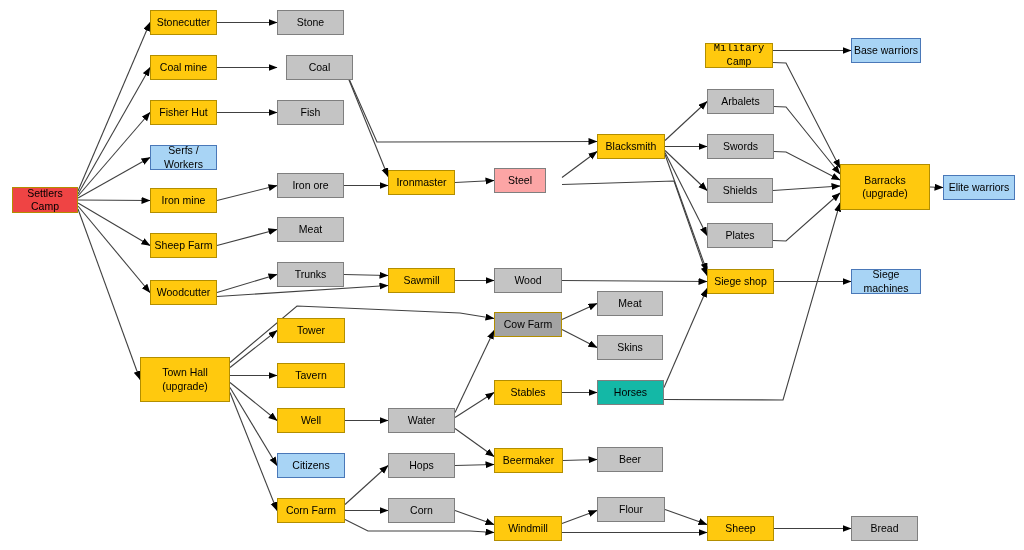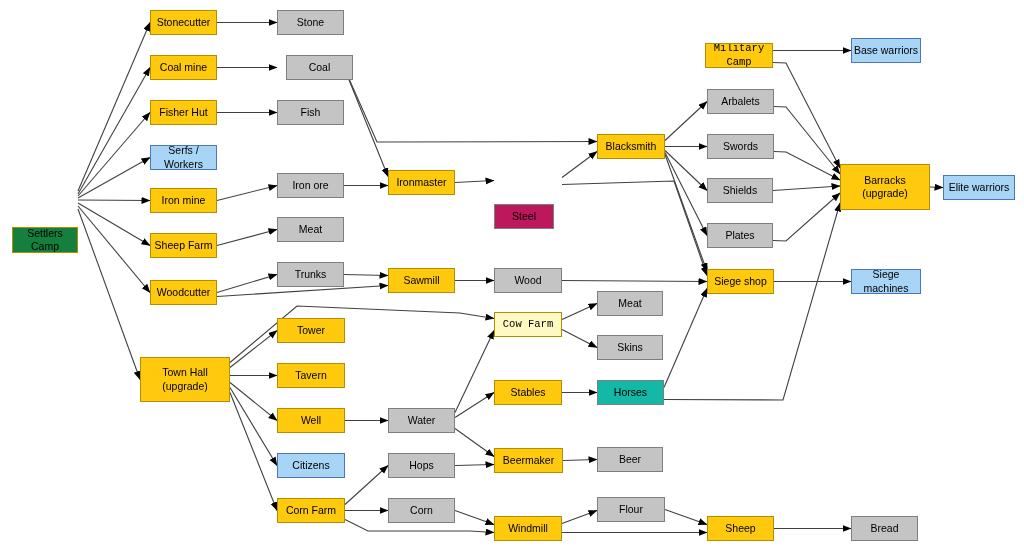--- a/index.html
+++ b/index.html
@@ -86,21 +86,21 @@
         <polyline points="345,510.5 388,510.5" fill="none" stroke="#404040" stroke-width="1.1" marker-end="url(#arrow)"></polyline>
         <polyline points="345,519.5 368,531 470,531 494,532.5" fill="none" stroke="#404040" stroke-width="1.1" marker-end="url(#arrow)"></polyline>
         <polyline points="455,510.5 494,524.5" fill="none" stroke="#404040" stroke-width="1.1" marker-end="url(#arrow)"></polyline>
         <polyline points="562,523.5 597,510.5" fill="none" stroke="#404040" stroke-width="1.1" marker-end="url(#arrow)"></polyline>
         <polyline points="562,532.5 707,532.5" fill="none" stroke="#404040" stroke-width="1.1" marker-end="url(#arrow)"></polyline>
         <polyline points="665,509.5 707,524.5" fill="none" stroke="#404040" stroke-width="1.1" marker-end="url(#arrow)"></polyline>
         <polyline points="774,528.5 851,528.5" fill="none" stroke="#404040" stroke-width="1.1" marker-end="url(#arrow)"></polyline>
       </g>
   </svg>
   <div id="node-layer">
-      <div class="node" style="left: 12px; top: 187px; width: 66px; height: 26px; background: #15803d; border-color: rgb(178, 142, 0); margin-top: 40px;">Settlers Camp</div>
+      <div class="node" style="left: 12px; top: 187px; width: 66px; height: 26px; background: #ef4444; border-color: rgb(178, 142, 0);">Settlers Camp</div>
       <div class="node" style="left: 150px; top: 10px; width: 67px; height: 25px; background: rgb(255, 201, 14); border-color: rgb(178, 142, 0);">Stonecutter</div>
       <div class="node" style="left: 150px; top: 55px; width: 67px; height: 25px; background: rgb(255, 201, 14); border-color: rgb(178, 142, 0);">Coal mine</div>
       <div class="node" style="left: 150px; top: 100px; width: 67px; height: 25px; background: rgb(255, 201, 14); border-color: rgb(178, 142, 0);">Fisher Hut</div>
       <div class="node" style="left: 150px; top: 145px; width: 67px; height: 25px; background: rgb(168, 212, 245); border-color: rgb(74, 120, 184);">Serfs / Workers</div>
       <div class="node" style="left: 150px; top: 188px; width: 67px; height: 25px; background: rgb(255, 201, 14); border-color: rgb(178, 142, 0);">Iron mine</div>
       <div class="node" style="left: 150px; top: 233px; width: 67px; height: 25px; background: rgb(255, 201, 14); border-color: rgb(178, 142, 0);">Sheep Farm</div>
       <div class="node" style="left: 150px; top: 280px; width: 67px; height: 25px; background: rgb(255, 201, 14); border-color: rgb(178, 142, 0);">Woodcutter</div>
       <div class="node" style="left: 140px; top: 357px; width: 90px; height: 45px; background: rgb(255, 201, 14); border-color: rgb(178, 142, 0);">Town Hall
 (upgrade)</div>
       <div class="node" style="left: 277px; top: 10px; width: 67px; height: 25px; background: rgb(196, 196, 196); border-color: rgb(127, 127, 127);">Stone</div>
@@ -112,23 +112,23 @@
       <div class="node" style="left: 277px; top: 318px; width: 68px; height: 25px; background: rgb(255, 201, 14); border-color: rgb(178, 142, 0);">Tower</div>
       <div class="node" style="left: 277px; top: 363px; width: 68px; height: 25px; background: rgb(255, 201, 14); border-color: rgb(178, 142, 0);">Tavern</div>
       <div class="node" style="left: 277px; top: 408px; width: 68px; height: 25px; background: rgb(255, 201, 14); border-color: rgb(178, 142, 0);">Well</div>
       <div class="node" style="left: 277px; top: 453px; width: 68px; height: 25px; background: rgb(168, 212, 245); border-color: rgb(74, 120, 184);">Citizens</div>
       <div class="node" style="left: 277px; top: 498px; width: 68px; height: 25px; background: rgb(255, 201, 14); border-color: rgb(178, 142, 0);">Corn Farm</div>
       <div class="node" style="left: 388px; top: 170px; width: 67px; height: 25px; background: rgb(255, 201, 14); border-color: rgb(178, 142, 0);">Ironmaster</div>
       <div class="node" style="left: 388px; top: 268px; width: 67px; height: 25px; background: rgb(255, 201, 14); border-color: rgb(178, 142, 0);">Sawmill</div>
       <div class="node" style="left: 388px; top: 408px; width: 67px; height: 25px; background: rgb(196, 196, 196); border-color: rgb(127, 127, 127);">Water</div>
       <div class="node" style="left: 388px; top: 453px; width: 67px; height: 25px; background: rgb(196, 196, 196); border-color: rgb(127, 127, 127);">Hops</div>
       <div class="node" style="left: 388px; top: 498px; width: 67px; height: 25px; background: rgb(196, 196, 196); border-color: rgb(127, 127, 127);">Corn</div>
-      <div class="node" style="left: 494px; top: 168px; width: 60px; height: 25px; background: #be185d; border-color: rgb(127, 127, 127); margin-top: 36px;">Steel</div>
+      <div class="node" style="left: 494px; top: 168px; width: 52px; height: 25px; background: #fca5a5; border-color: rgb(127, 127, 127);">Steel</div>
       <div class="node" style="left: 494px; top: 268px; width: 68px; height: 25px; background: rgb(196, 196, 196); border-color: rgb(127, 127, 127);">Wood</div>
-      <div class="node" style="left: 494px; top: 312px; width: 68px; height: 25px; background: #fef9c3; border-color: rgb(178, 142, 0); font-family: Liberation Mono, monospace;">Cow Farm</div>
+      <div class="node" style="left: 494px; top: 312px; width: 68px; height: 25px; background: #a3a3a3; border-color: rgb(178, 142, 0);">Cow Farm</div>
       <div class="node" style="left: 494px; top: 380px; width: 68px; height: 25px; background: rgb(255, 201, 14); border-color: rgb(178, 142, 0);">Stables</div>
       <div class="node" style="left: 494px; top: 448px; width: 69px; height: 25px; background: rgb(255, 201, 14); border-color: rgb(178, 142, 0);">Beermaker</div>
       <div class="node" style="left: 494px; top: 516px; width: 68px; height: 25px; background: rgb(255, 201, 14); border-color: rgb(178, 142, 0);">Windmill</div>
       <div class="node" style="left: 597px; top: 134px; width: 68px; height: 25px; background: rgb(255, 201, 14); border-color: rgb(178, 142, 0);">Blacksmith</div>
       <div class="node" style="left: 597px; top: 291px; width: 66px; height: 25px; background: rgb(196, 196, 196); border-color: rgb(127, 127, 127);">Meat</div>
       <div class="node" style="left: 597px; top: 335px; width: 66px; height: 25px; background: rgb(196, 196, 196); border-color: rgb(127, 127, 127);">Skins</div>
       <div class="node" style="left: 597px; top: 380px; width: 67px; height: 25px; background: #14b8a6; border-color: rgb(127, 127, 127);">Horses</div>
       <div class="node" style="left: 597px; top: 447px; width: 66px; height: 25px; background: rgb(196, 196, 196); border-color: rgb(127, 127, 127);">Beer</div>
       <div class="node" style="left: 597px; top: 497px; width: 68px; height: 25px; background: rgb(196, 196, 196); border-color: rgb(127, 127, 127);">Flour</div>
       <div class="node" style="left: 705px; top: 43px; width: 68px; height: 25px; background: rgb(255, 201, 14); border-color: rgb(178, 142, 0); font-family: Liberation Mono, monospace;">Military Camp</div>

